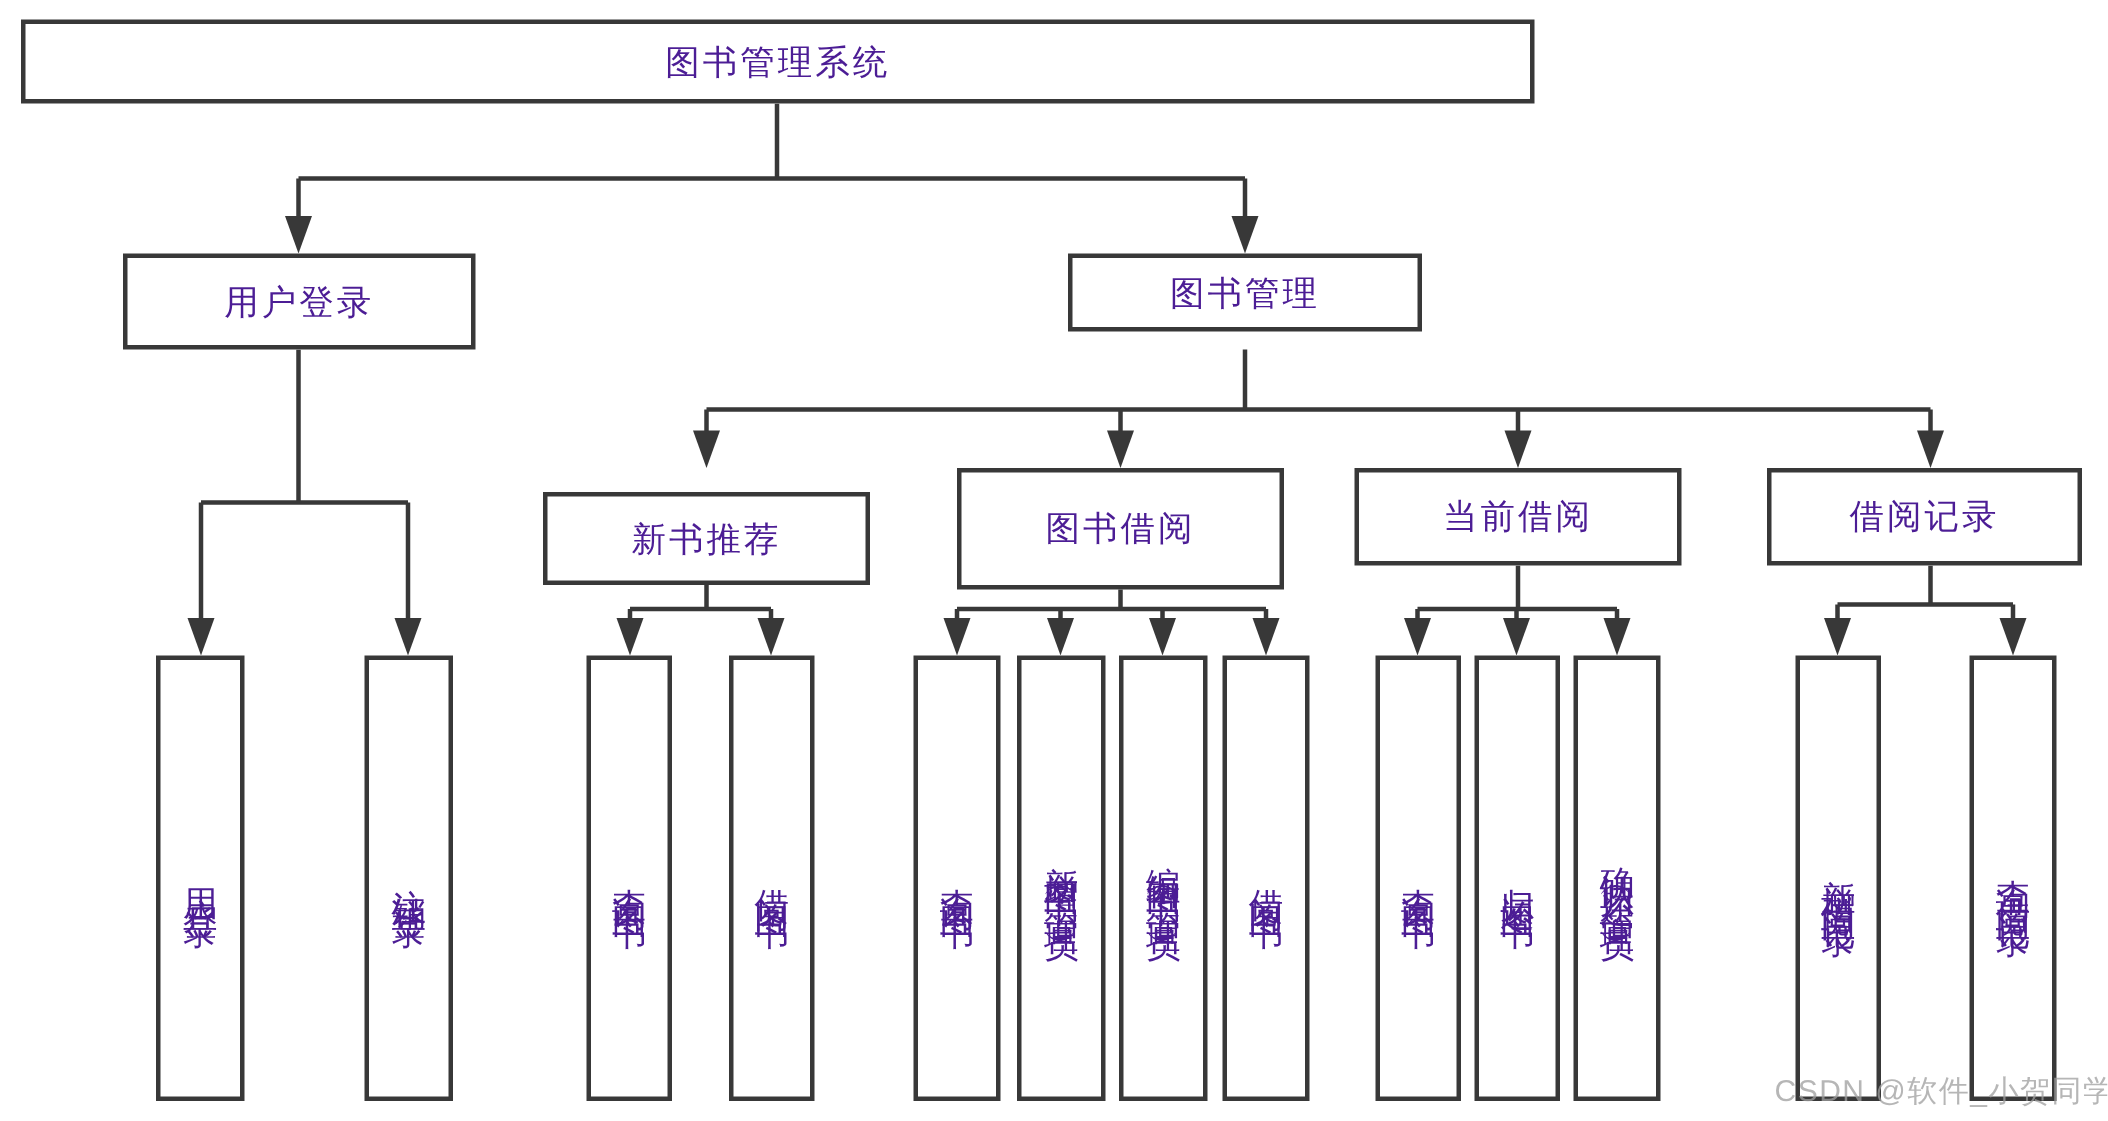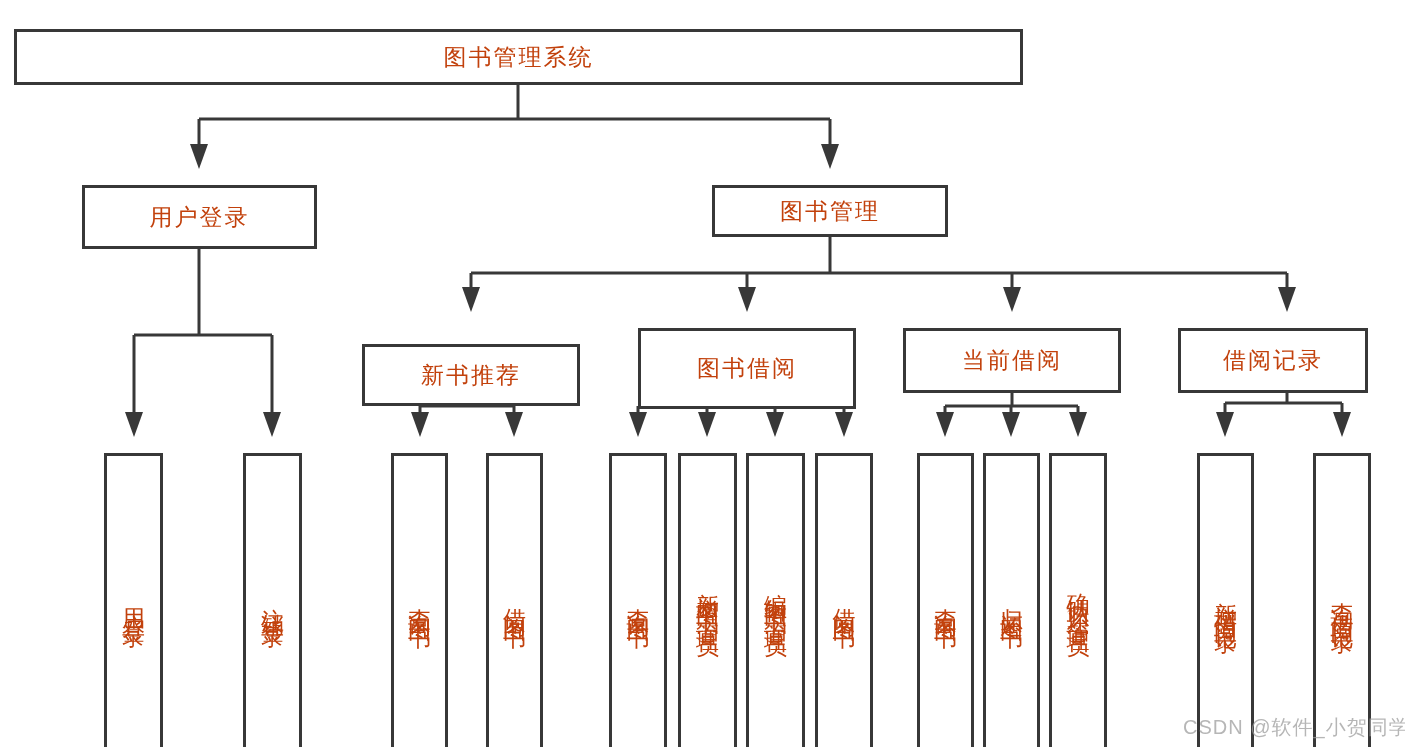--- a/index.html
+++ b/index.html
@@ -23,22 +23,21 @@
     height: 747px;
   }
   .node {
     position: absolute;
     box-sizing: border-box;
     border: 3px solid #383838;
     background: #ffffff;
     display: flex;
     align-items: center;
     justify-content: center;
-    color: #c2410c;
-    margin-top: 16px;
+    color: #4c1d95;
   }
   .hnode {
     font-size: 23px;
     letter-spacing: 2px;
   }
   .vnode {
     top: 437px;
     height: 297px;
     width: 59px;
     font-size: 23px;
@@ -120,21 +119,21 @@
 
   <div class="node hnode" style="left:362px; top:328px; width:218px; height:62px;">
     <span class="label">新书推荐</span>
   </div>
   <div class="node hnode" style="left:638px; top:312px; width:218px; height:81px;">
     <span class="label">图书借阅</span>
   </div>
   <div class="node hnode" style="left:903px; top:312px; width:218px; height:65px;align-items:center;">
     <span class="label">当前借阅</span>
   </div>
-  <div class="node hnode" style="left:1178px; top:312px; width:190px; height:65px;">
+  <div class="node hnode" style="left:1178px; top:312px; width:210px; height:65px;">
     <span class="label">借阅记录</span>
   </div>
 
   <div class="node vnode" style="left:104px;">
     <span class="vlabel">用户登录</span>
   </div>
   <div class="node vnode" style="left:243px;">
     <span class="vlabel">注销登录</span>
   </div>
 

